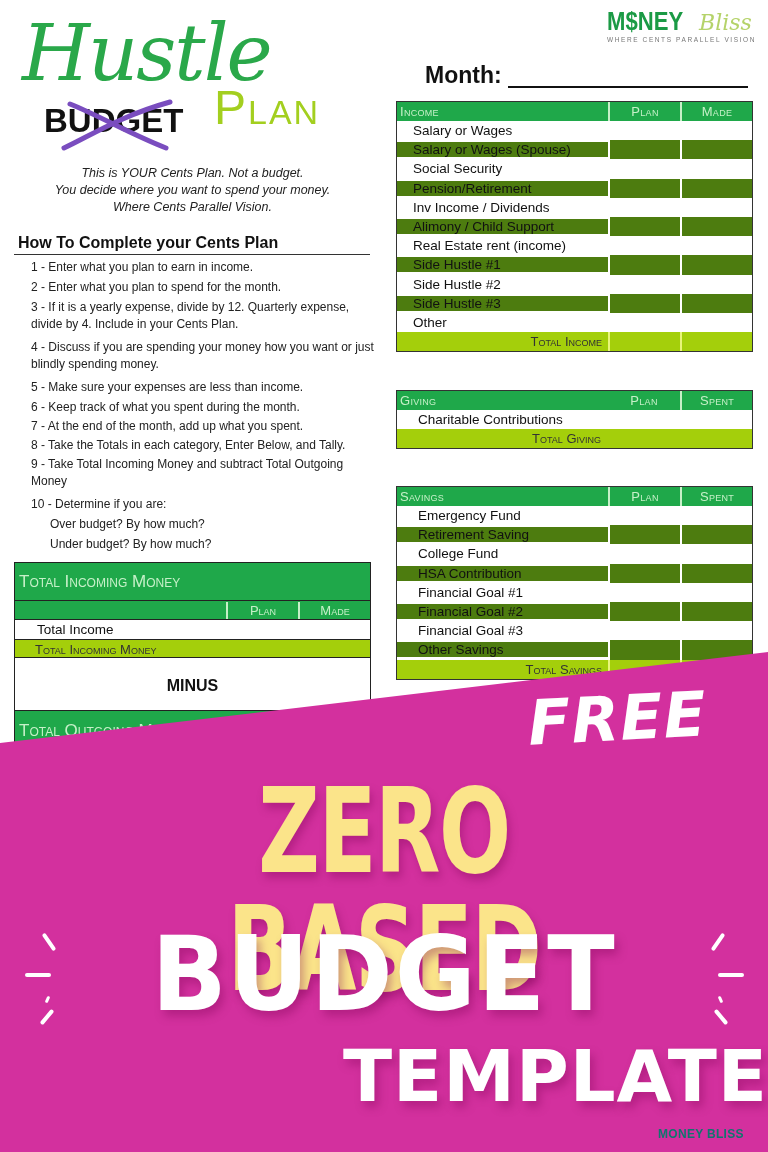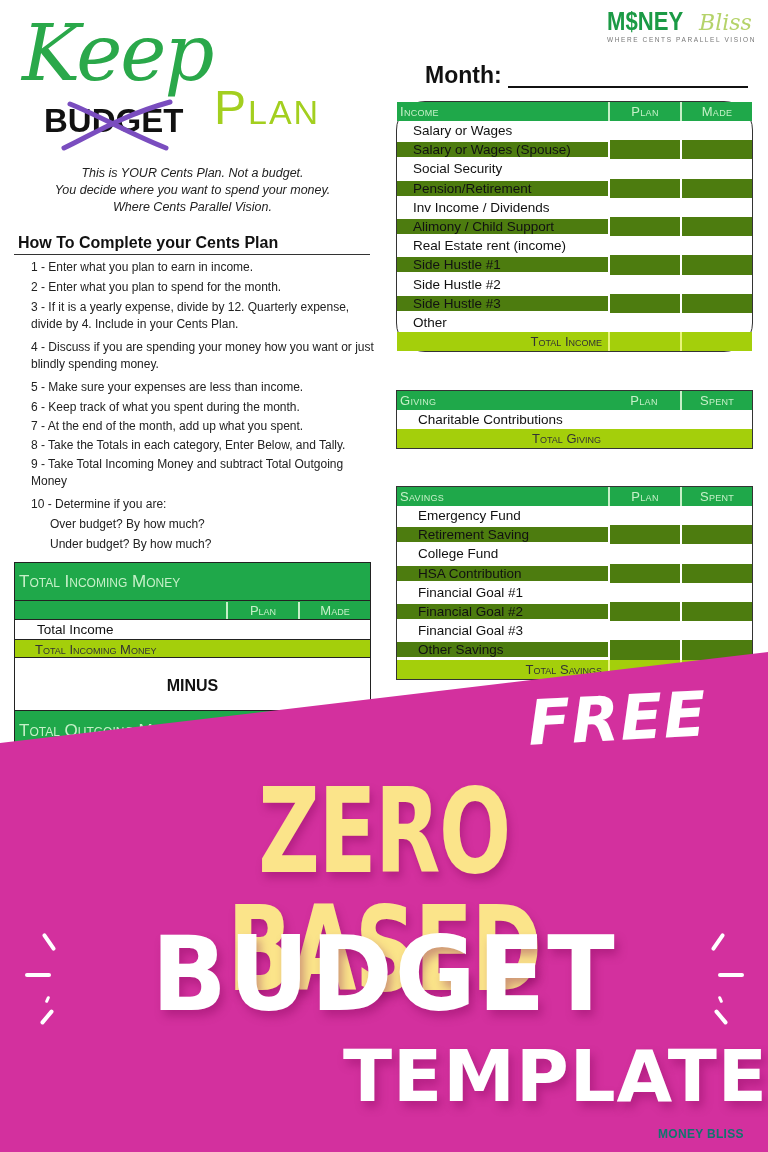--- a/index.html
+++ b/index.html
@@ -144,21 +144,21 @@
     text-shadow: 4px 6px 10px rgba(120,0,80,0.35);
   }
   .footer-brand {
     position: absolute; left: 658px; top: 1127px; font-weight: 700; font-size: 12px; color: #0f766e; letter-spacing: 0.3px;
   }
   .spark { position: absolute; background: #fff; border-radius: 3px; }
 </style>
 </head>
 <body>
 
-<div class="logo-cents">Keep</div>
+<div class="logo-cents">Hustle</div>
 <div class="logo-budget">BUDGET</div>
 <svg class="logo-strike" viewBox="0 0 120 56">
   <path d="M4 52 C 30 40, 60 20, 110 6" stroke="#7a4dbf" stroke-width="5" fill="none" stroke-linecap="round"></path>
   <path d="M10 8 C 40 20, 70 38, 106 52" stroke="#7a4dbf" stroke-width="5" fill="none" stroke-linecap="round"></path>
 </svg>
 <div class="logo-plan">Plan</div>
 
 <div class="tagline">
   <div>This is YOUR Cents Plan. Not a budget.</div>
   <div>You decide where you want to spend your money.</div>
@@ -184,21 +184,21 @@
   <div class="step">5 - Make sure your expenses are less than income.</div>
   <div class="step tight">6 - Keep track of what you spent during the month.</div>
   <div class="step tight">7 - At the end of the month, add up what you spent.</div>
   <div class="step tight">8 - Take the Totals in each category, Enter Below, and Tally.</div>
   <div class="step" style="margin-bottom:6px">9 - Take Total Incoming Money and subtract Total Outgoing Money</div>
   <div class="step">10 - Determine if you are:</div>
   <div class="sub-step">Over budget? By how much?</div>
   <div class="sub-step">Under budget? By how much?</div>
 </div>
 
-<div class="tbl" style="left:396px; top:101px; width:357px;border-radius:29px;">
+<div class="tbl" style="left:396px; top:101px; width:357px;">
   <div class="tbl-head">
     <span class="col-name">Income</span>
     <span class="col">Plan</span>
     <span class="col">Made</span>
   </div>
   <div class="tbl-row">
       <span class="name">Salary or Wages</span>
       <span class="cell"></span>
       <span class="cell"></span>
     </div>

